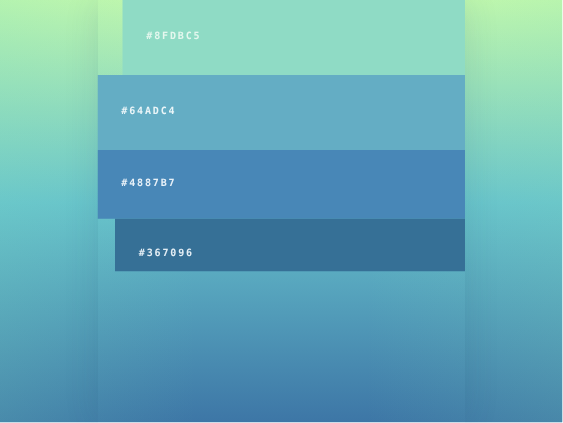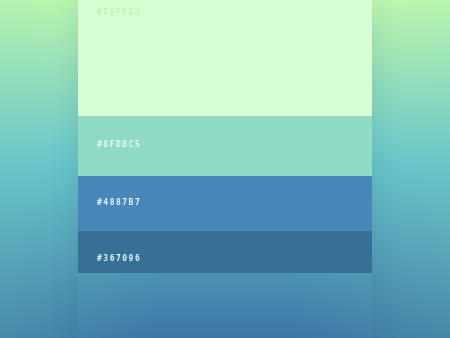--- a/index.html
+++ b/index.html
@@ -79,49 +79,49 @@
     font-size: 8px;
     letter-spacing: 1.5px;
     font-weight: 700;
     line-height: 1;
     user-select: none;
     white-space: nowrap;
   }
 
   
   #swatch-0 { height: 116px; align-items: flex-start; padding-top: 9px; }
-  #swatch-1 { height: 60px; }
+  #swatch-1 { height: 60px; margin-left: 20px; }
   #swatch-2 { height: 60px; }
   #swatch-3 { height: 55px; }
-  #swatch-4 { height: 42px; }
+  #swatch-4 { height: 42px; margin-left: 14px; }
 
   
   #swatch-1 .swatch-label,
   #swatch-2 .swatch-label,
   #swatch-3 .swatch-label { transform: translateY(-1px); }
   #swatch-4 .swatch-label { transform: translateY(7px); }
 </style>
 </head>
 <body>
 
 <div id="app">
 
   <div id="backdrop" style="background: linear-gradient(rgb(195, 248, 172) 0%, rgb(103, 194, 204) 48%, rgb(61, 118, 166) 100%);"></div>
   <div id="backdrop-sheen"></div>
 
   <div id="palette-card">
 
-    <div class="swatch" id="swatch-0" style="background-color: rgb(216, 255, 211);">
-      <span class="swatch-label" style="color: rgb(194, 240, 185);">#D8FFD3</span>
-    </div>
 
     <div class="swatch" id="swatch-1" style="background-color: rgb(143, 219, 197);">
       <span class="swatch-label" style="color: rgb(228, 247, 238);">#8FDBC5</span>
     </div>
 
+    <div class="swatch" id="swatch-2" style="background-color: rgb(100, 173, 196);">
+      <span class="swatch-label" style="color: rgb(234, 245, 248);">#64ADC4</span>
+    </div>
 
     <div class="swatch" id="swatch-3" style="background-color: rgb(72, 135, 183);">
       <span class="swatch-label" style="color: rgb(232, 241, 248);">#4887B7</span>
     </div>
 
     <div class="swatch" id="swatch-4" style="background-color: rgb(54, 112, 150);">
       <span class="swatch-label" style="color: rgb(228, 238, 245);">#367096</span>
     </div>
 
   </div>

